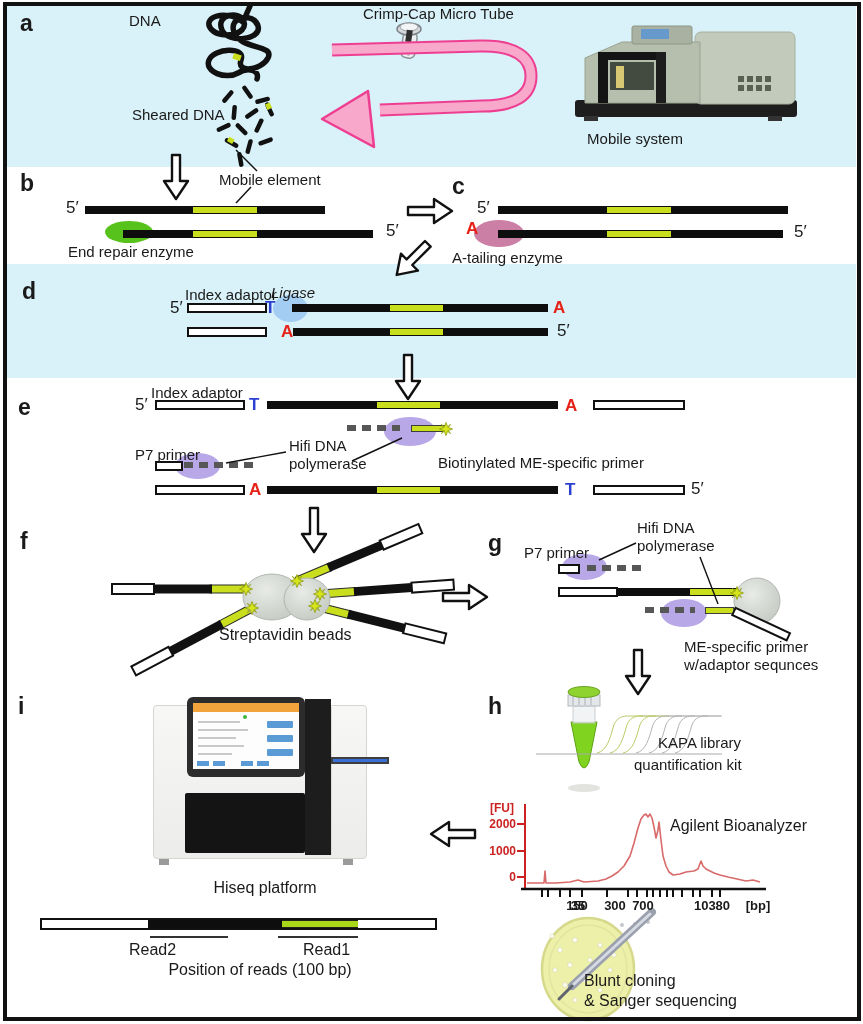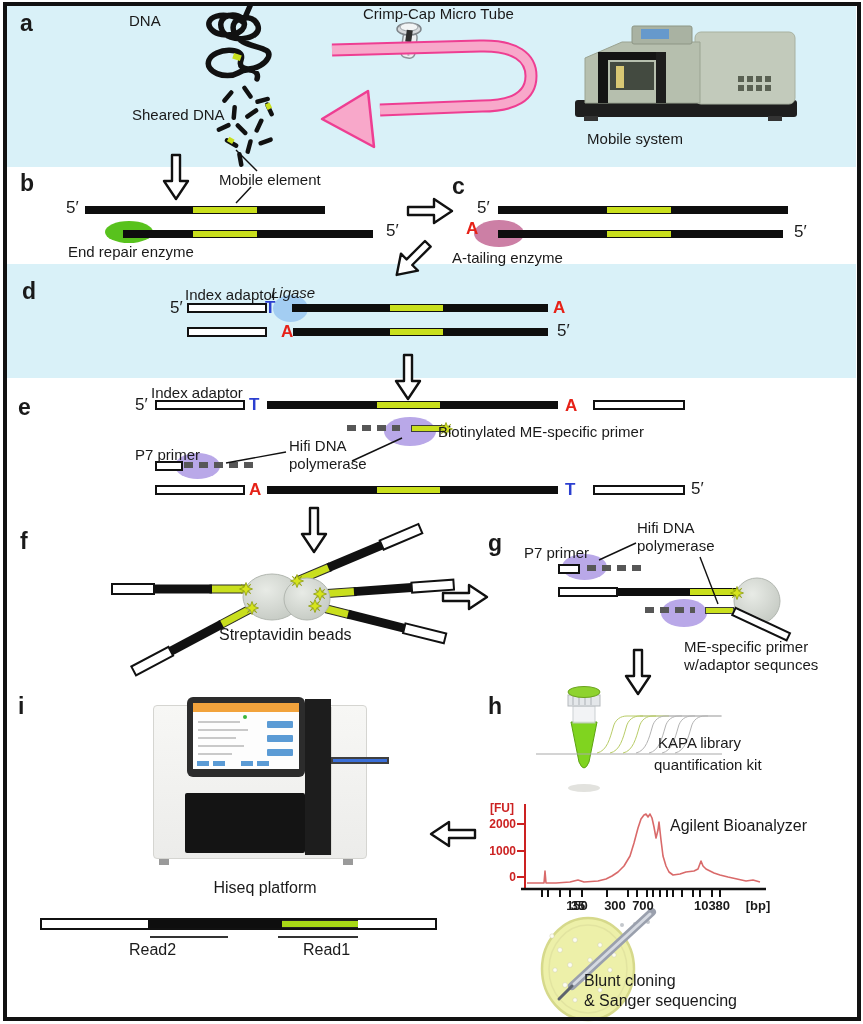--- a/index.html
+++ b/index.html
@@ -309,21 +309,21 @@
   <div class="ltr bt" style="left:249px;top:395px;">T</div>
   <div class="bar" style="left:267px;top:401px;width:291px;">
     <div class="ybar" style="left:110px;width:63px;"></div>
   </div>
   <div class="ltr ra" style="left:565px;top:396px;">A</div>
   <div class="wbar" style="left:593px;top:400px;width:88px;"></div>
 
   <div class="ell" style="left:384px;top:417px;width:52px;height:29px;background:#b9a8e8;"></div>
   <div class="dash" style="left:347px;top:425px;width:53px;"></div>
   <div class="ysolo" style="left:411px;top:425px;width:33px;"></div>
-  <div class="lbl" style="left:438px;top:423px;">Biotinylated ME-specific primer</div>
+  <div class="lbl" style="left:438px;top:454px;">Biotinylated ME-specific primer</div>
   <div class="lbl" style="left:289px;top:437px;">Hifi DNA</div>
   <div class="lbl" style="left:289px;top:455px;">polymerase</div>
   <div class="lbl" style="left:135px;top:446px;">P7 primer</div>
   <div class="ell" style="left:175px;top:453px;width:45px;height:26px;background:#b9a8e8;"></div>
   <div class="wbar" style="left:155px;top:461px;width:24px;"></div>
   <div class="dash" style="left:184px;top:462px;width:74px;"></div>
 
   <div class="wbar" style="left:155px;top:485px;width:86px;"></div>
   <div class="ltr ra" style="left:249px;top:480px;">A</div>
   <div class="bar" style="left:267px;top:486px;width:291px;">
@@ -349,21 +349,21 @@
   </div>
   <div class="ell" style="left:661px;top:599px;width:46px;height:28px;background:#b9a8e8;"></div>
   <div class="dash" style="left:645px;top:607px;width:50px;"></div>
   <div class="ysolo" style="left:705px;top:607px;width:27px;"></div>
   <div class="wbar" style="left:733px;top:606px;width:58px;transform:rotate(25deg);transform-origin:0 50%;"></div>
   <div class="lbl" style="left:684px;top:638px;">ME-specific primer</div>
   <div class="lbl" style="left:684px;top:656px;">w/adaptor sequnces</div>
 
   <div class="pletter" style="left:488px;top:693px;">h</div>
   <div class="lbl" style="left:634px;top:734px;margin-left:24px;">KAPA library</div>
-  <div class="lbl" style="left:634px;top:756px;margin-left:20px;">quantification kit</div>
+  <div class="lbl" style="left:634px;top:756px;">quantification kit</div>
 
   <div class="chartlbl" style="left:490px;top:801px;">[FU]</div>
   <div class="chartlbl" style="left:484px;top:817px;width:32px;text-align:right;">2000</div>
   <div class="chartlbl" style="left:484px;top:844px;width:32px;text-align:right;">1000</div>
   <div class="chartlbl" style="left:484px;top:870px;width:32px;text-align:right;">0</div>
   <div class="lbl big" style="left:670px;top:817px;">Agilent Bioanalyzer</div>
   <div class="xt" style="left:534px;top:898px;width:24px;margin-left:32px;">35</div>
   <div class="xt" style="left:563px;top:898px;width:28px;">150</div>
   <div class="xt" style="left:601px;top:898px;width:28px;">300</div>
   <div class="xt" style="left:629px;top:898px;width:28px;">700</div>
@@ -403,13 +403,14 @@
   <div class="lbl big" style="left:195px;top:879px;width:140px;text-align:center;">Hiseq platform</div>
 
   <div style="position:absolute;left:40px;top:918px;width:393px;height:8px;background:#fff;border:2px solid #111;z-index:3;">
     <div style="position:absolute;left:106px;top:0;width:134px;height:8px;background:#0e0e0e;"></div>
     <div style="position:absolute;left:240px;top:0;width:76px;height:8px;background:#a8d816;border-top:1px solid #222;border-bottom:1px solid #222;box-sizing:border-box;"></div>
   </div>
   <div style="position:absolute;left:150px;top:936px;width:78px;height:2px;background:#333;z-index:3;"></div>
   <div style="position:absolute;left:278px;top:936px;width:80px;height:2px;background:#333;z-index:3;"></div>
   <div class="lbl big" style="left:129px;top:941px;">Read2</div>
   <div class="lbl big" style="left:303px;top:941px;">Read1</div>
+  <div class="lbl big" style="left:160px;top:961px;width:200px;text-align:center;">Position of reads (100 bp)</div>
 </div>
 
 </body></html>

